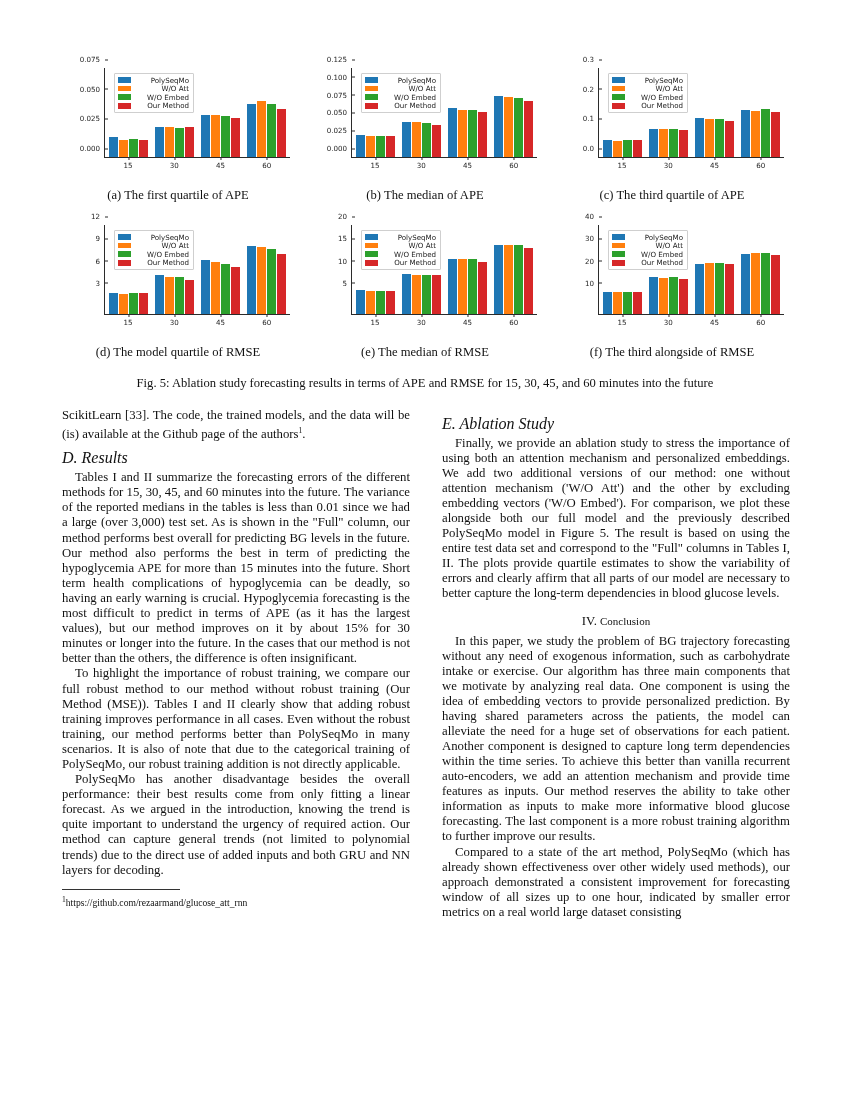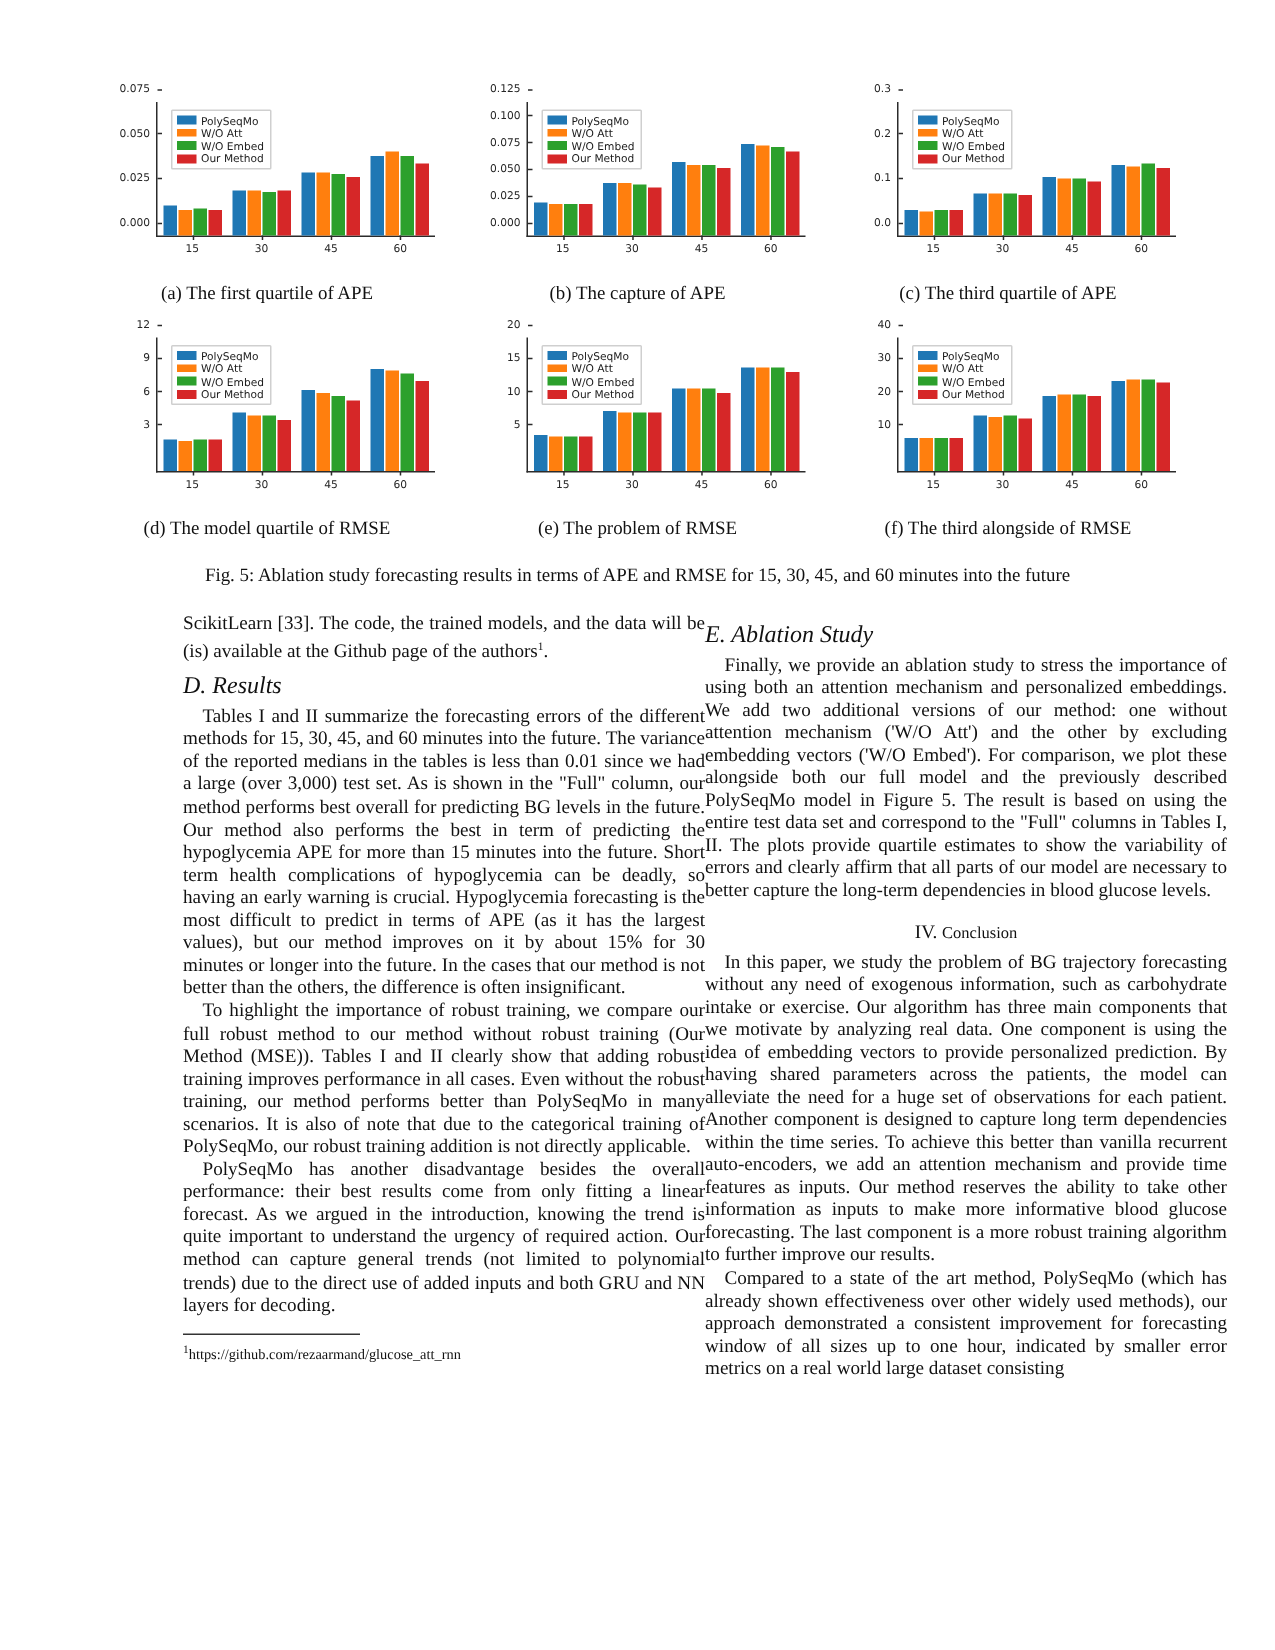--- a/index.html
+++ b/index.html
@@ -120,21 +120,22 @@
     border-radius: 1px;
     padding: 2.5px 4px 2.5px 3px;
     display: flex;
     flex-direction: column;
     gap: 1.5px;
     z-index: 5;
   }
   .legend-row {
     display: flex;
     align-items: center;
-    gap: 3px;
+    gap: 16px;
+    justify-content: space-between;
   }
   .swatch {
     width: 13px;
     height: 5.5px;
     flex: none;
   }
   .legend-label {
     font-family: "DejaVu Sans", sans-serif;
     font-size: 7.1px;
     color: #1a1a1a;
@@ -154,22 +155,21 @@
     font-size: 12.6px;
   }
 
   
   .columns {
     position: absolute;
     left: 62px;
     top: 408px;
     width: 728px;
     display: flex;
-    justify-content: center;
-    margin-left: 44px;
+    justify-content: space-between;
   }
   .col {
     width: 348px;
   }
   p.para {
     margin: 0 0 0.5px 0;
     font-size: 12.75px;
     line-height: 15.05px;
     text-align: justify;
     text-indent: 13px;
@@ -323,21 +323,21 @@
               <div class="legend-row">
                 <span class="swatch" style="background: rgb(44, 160, 44);"></span>
                 <span class="legend-label">W/O Embed</span>
               </div>
               <div class="legend-row">
                 <span class="swatch" style="background: rgb(214, 39, 40);"></span>
                 <span class="legend-label">Our Method</span>
               </div>
             </div>
           </div>
-        <div class="subcaption">(b) The capture of APE</div>
+        <div class="subcaption">(b) The median of APE</div>
       </div>
       <div class="chart-cell">
         <div class="plot-wrap">
             <div class="axes">
               <div class="ytick" style="bottom: 0%;">0.0</div>
               <div class="ytick" style="bottom: 33.3333%;">0.1</div>
               <div class="ytick" style="bottom: 66.6667%; margin-left: 16px;">0.2</div>
               <div class="ytick" style="bottom: 100%;">0.3</div>
               <div class="bars">
                 <div class="group">
@@ -505,21 +505,21 @@
               <div class="legend-row">
                 <span class="swatch" style="background: rgb(44, 160, 44);"></span>
                 <span class="legend-label">W/O Embed</span>
               </div>
               <div class="legend-row">
                 <span class="swatch" style="background: rgb(214, 39, 40);"></span>
                 <span class="legend-label">Our Method</span>
               </div>
             </div>
           </div>
-        <div class="subcaption">(e) The problem of RMSE</div>
+        <div class="subcaption">(e) The median of RMSE</div>
       </div>
       <div class="chart-cell">
         <div class="plot-wrap">
             <div class="axes">
               <div class="ytick" style="bottom: 25%;">10</div>
               <div class="ytick" style="bottom: 50%;">20</div>
               <div class="ytick" style="bottom: 75%;">30</div>
               <div class="ytick" style="bottom: 100%;">40</div>
               <div class="bars">
                 <div class="group">

